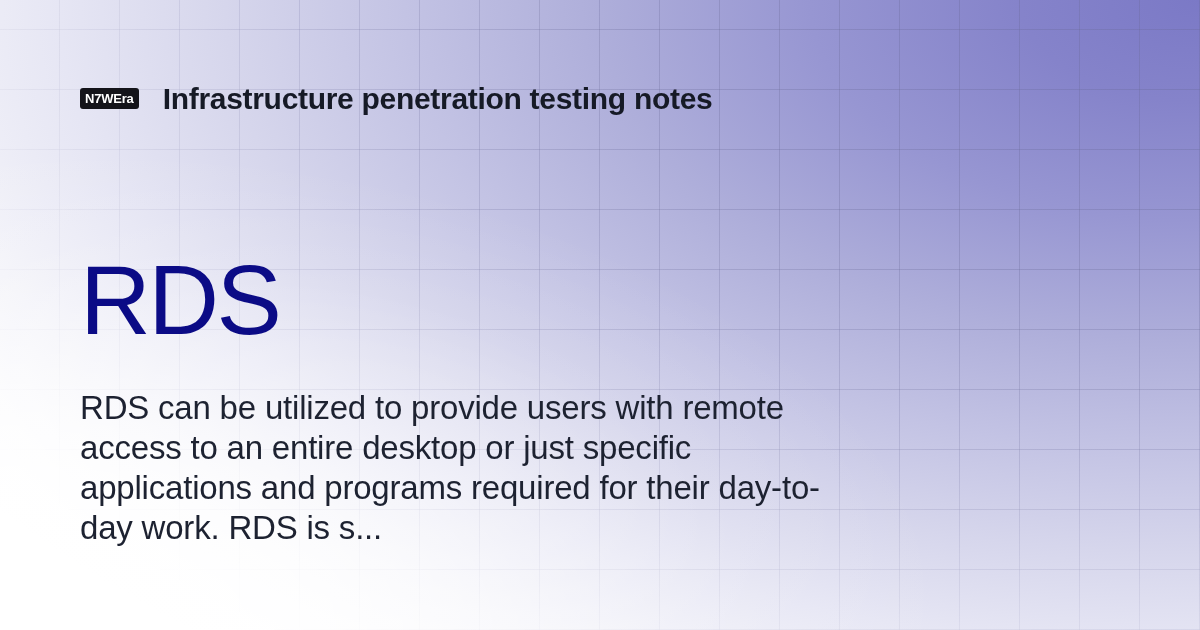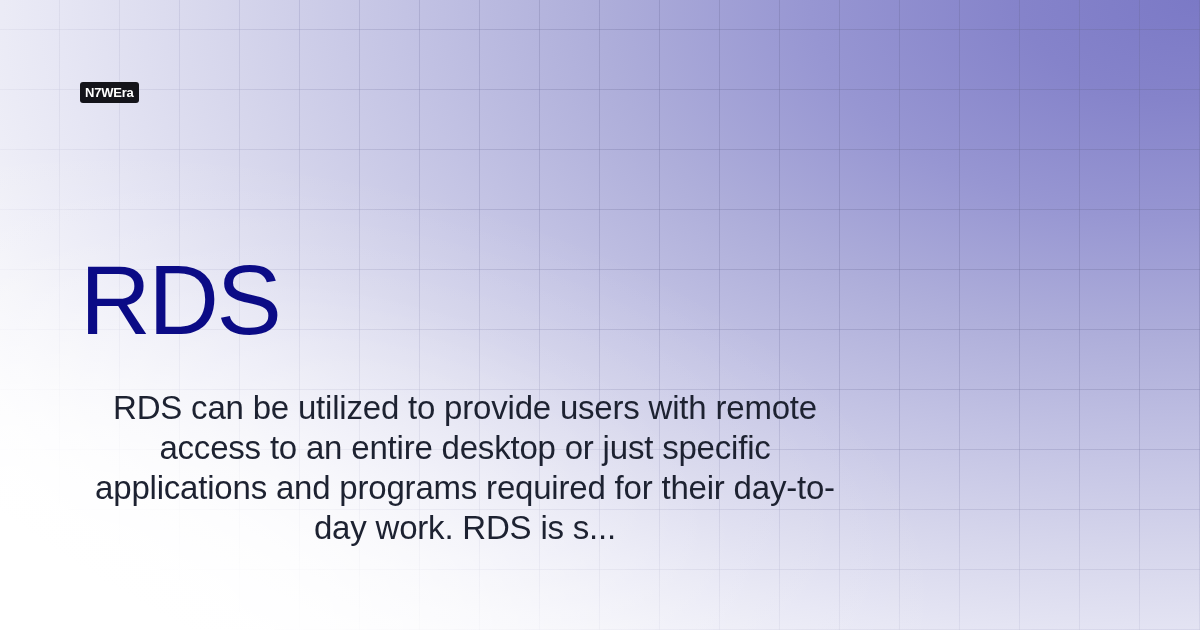--- a/index.html
+++ b/index.html
@@ -149,37 +149,37 @@
     left: 80px;
     top: 388px;
     width: 770px;
     margin: 0;
     font-family: "Liberation Sans", sans-serif;
     font-size: 33px;
     font-weight: 400;
     color: #1d2231;
     line-height: 40px;
     letter-spacing: -0.2px;
-    text-align: center;
   }
 </style>
 </head>
 <body>
 
 <div id="og-card">
 
   <div class="bg-base"></div>
   <div class="bg-glow"></div>
   <div class="bg-wash"></div>
   <div class="bg-grid"></div>
 
   <div class="content">
 
     <div class="header">
       <span class="brand-badge">N7WEra</span>
+      <span class="site-title">Infrastructure penetration testing notes</span>
     </div>
 
     <h1 class="page-heading">RDS</h1>
 
     <p class="page-excerpt">RDS can be utilized to provide users with remote access to an entire desktop or just specific applications and programs required for their day-to-day work. RDS is s...</p>
 
   </div>
 </div>
 
 </body></html>

